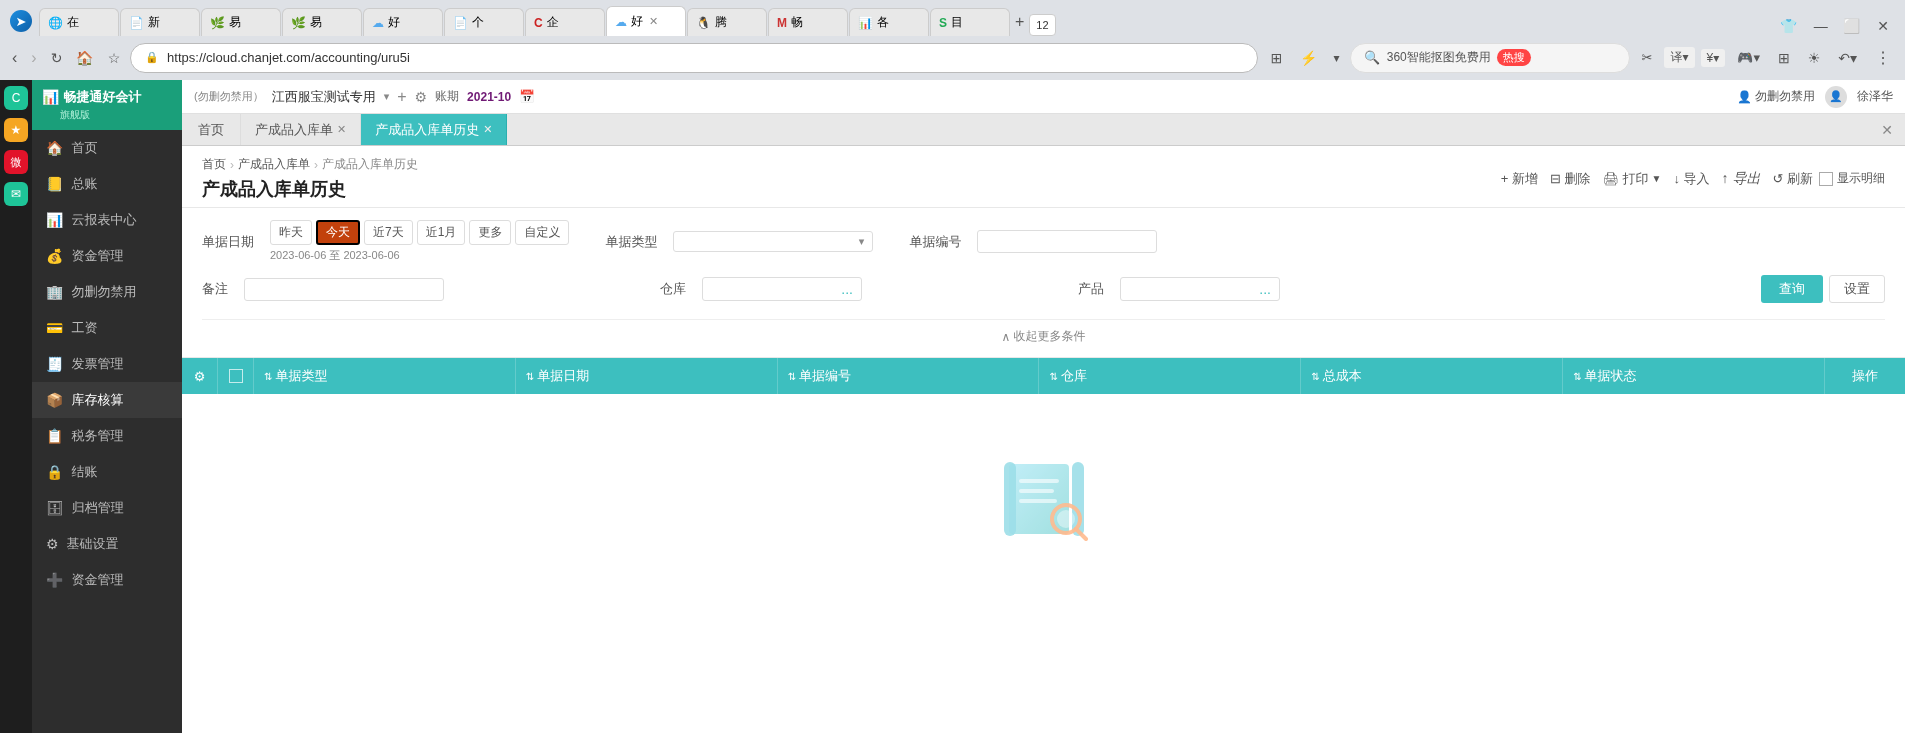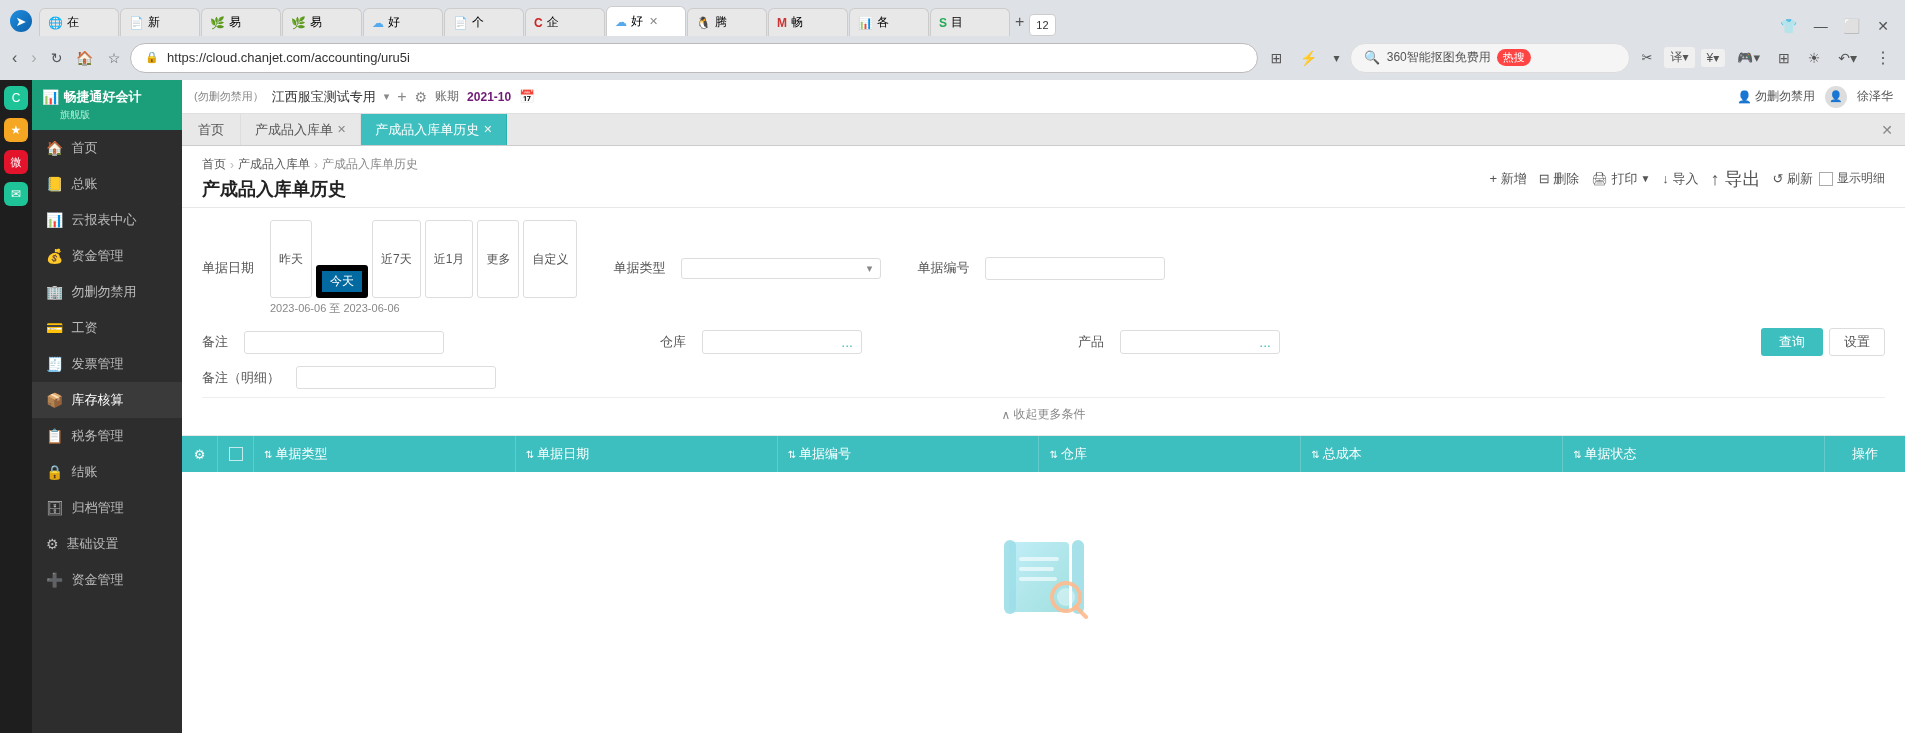--- a/index.html
+++ b/index.html
@@ -248,56 +248,56 @@
           </div>
 
           <div style="display:flex; align-items:center; font-size:13px;">
             <button style="display:flex; align-items:center; gap:3px; cursor:pointer; background:none; border:none; color:#555; font-size:13px; padding:3px 6px;">+ 新增</button>
             <button style="display:flex; align-items:center; gap:3px; cursor:pointer; background:none; border:none; color:#555; font-size:13px; padding:3px 6px;">⊟ 删除</button>
             <button style="display:flex; align-items:center; gap:3px; cursor:pointer; background:none; border:none; color:#555; font-size:13px; padding:3px 6px;">
               <span>🖨 打印</span>
               <span style="font-size:10px;">▼</span>
             </button>
             <button style="display:flex; align-items:center; gap:3px; cursor:pointer; background:none; border:none; color:#555; font-size:13px; padding:3px 6px;">↓ 导入</button>
-            <button style="display:flex; align-items:center; gap:3px; cursor:pointer; background:none; border:none; color:#555; font-size:18px; padding:3px 6px;">↑ 导出</button>
+            <button style="display:flex; align-items:center; gap:3px; cursor:pointer; background:none; border:none; color:#555; font-size:14px; padding:3px 6px;font-style:italic;">↑ 导出</button>
             <button style="display:flex; align-items:center; gap:3px; cursor:pointer; background:none; border:none; color:#555; font-size:13px; padding:3px 6px;">↺ 刷新</button>
             <div style="display:flex; align-items:center; gap:4px; cursor:pointer; font-size:12px; color:#555;">
               <div style="width:14px; height:14px; border:1px solid #aaa; display:inline-block; background:#fff; cursor:pointer;"></div>
               <span>显示明细</span>
             </div>
           </div>
         </div>
 
         <div style="background:#fff; padding:12px 20px; border-bottom:1px solid #e8e8e8;">
 
           <div style="display:flex; align-items:center; gap:16px; margin-bottom:12px; flex-wrap:wrap;">
             <span style="color:#555; font-size:13px; white-space:nowrap;">单据日期</span>
             <div style="display:flex; align-items:flex-start; flex-direction:column; gap:3px;">
               <div style="display:flex; gap:4px;">
                 <button style="padding:2px 8px; border:1px solid #ddd; border-radius:3px; cursor:pointer; font-size:12px; color:#555; background:#fff;">昨天</button>
-                <button style="padding:2px 8px; border:6px solid #000000; border-radius:3px; cursor:pointer; font-size:12px; color:#fff; background:#0369a1;margin-top:45px;">今天</button>
+                <button style="padding:2px 8px; border:2px solid #000000; border-radius:3px; cursor:pointer; font-size:12px; color:#fff; background:#c2410c;">今天</button>
                 <button style="padding:2px 8px; border:1px solid #ddd; border-radius:3px; cursor:pointer; font-size:12px; color:#555; background:#fff;">近7天</button>
                 <button style="padding:2px 8px; border:1px solid #ddd; border-radius:3px; cursor:pointer; font-size:12px; color:#555; background:#fff;">近1月</button>
                 <button style="padding:2px 8px; border:1px solid #ddd; border-radius:3px; cursor:pointer; font-size:12px; color:#555; background:#fff;">更多</button>
                 <button style="padding:2px 8px; border:1px solid #ddd; border-radius:3px; cursor:pointer; font-size:12px; color:#555; background:#fff;">自定义</button>
               </div>
               <span style="font-size:11px; color:#888;">2023-06-06 至 2023-06-06</span>
             </div>
 
             <span style="color:#555; font-size:13px; white-space:nowrap; margin-left:20px;">单据类型</span>
             <div style="display:flex; align-items:center; border:1px solid #ddd; border-radius:3px; padding:3px 8px; min-width:200px; background:#fff; cursor:pointer; justify-content:space-between; font-size:13px;">
               <span style="color:#bbb;"></span>
               <span style="font-size:11px; color:#888;">▾</span>
             </div>
 
             <span style="color:#555; font-size:13px; white-space:nowrap; margin-left:20px;">单据编号</span>
             <input type="text" style="border: 1px solid rgb(221, 221, 221); border-radius: 3px; padding: 3px 8px; font-size: 13px; width: 180px;">
           </div>
 
-          <div style="display:flex; align-items:center; gap:16px; margin-bottom:10px; flex-wrap:wrap;">
+          <div style="display:flex; align-items:center; gap:16px; margin-bottom:16px; flex-wrap:wrap;">
             <span style="color:#555; font-size:13px; white-space:nowrap;">备注</span>
             <input type="text" style="border: 1px solid rgb(221, 221, 221); border-radius: 3px; padding: 3px 8px; font-size: 13px; width: 200px;">
 
             <span style="color:#555; font-size:13px; white-space:nowrap; margin-left:200px;">仓库</span>
             <div style="display:flex; align-items:center; border:1px solid #ddd; border-radius:3px; padding:3px 8px; min-width:160px; background:#fff; cursor:pointer; justify-content:space-between; font-size:13px;">
               <span></span>
               <span style="color:#3dbfbf; font-size:14px;">...</span>
             </div>
 
             <span style="color:#555; font-size:13px; white-space:nowrap; margin-left:200px;">产品</span>
@@ -305,24 +305,20 @@
               <span></span>
               <span style="color:#3dbfbf; font-size:14px;">...</span>
             </div>
 
             <div style="margin-left:auto; display:flex; gap:6px; align-items:center;">
               <button style="background:#3dbfbf; color:#fff; border:none; padding:5px 18px; border-radius:3px; cursor:pointer; font-size:13px;">查询</button>
               <button style="background:#fff; color:#555; border:1px solid #ddd; padding:4px 14px; border-radius:3px; cursor:pointer; font-size:13px;">设置</button>
             </div>
           </div>
 
-          <div style="display:flex; align-items:center; gap:16px; margin-bottom:8px;">
-            <span style="color:#555; font-size:13px;">备注（明细）</span>
-            <input type="text" style="border: 1px solid rgb(221, 221, 221); border-radius: 3px; padding: 3px 8px; font-size: 13px; width: 200px;">
-          </div>
 
           <div style="display:flex; align-items:center; justify-content:center; border-top:1px solid #eee; padding-top:8px;">
             <button style="background:none; border:none; color:#888; cursor:pointer; font-size:12px; display:flex; align-items:center; gap:3px;">
               <span>∧</span>
               <span>收起更多条件</span>
             </button>
           </div>
         </div>
 
         <div style="flex:1; background:#fff; overflow:auto;">

